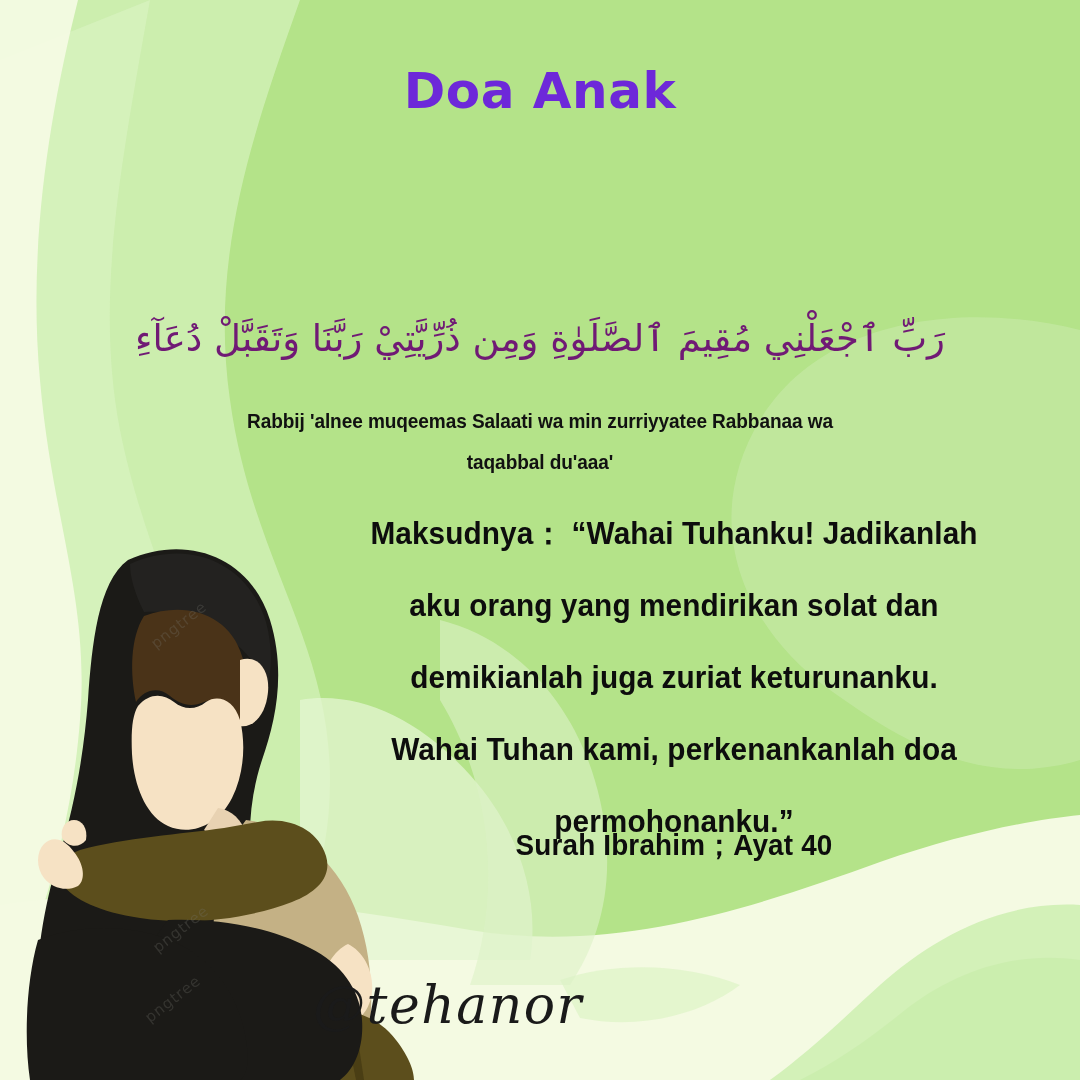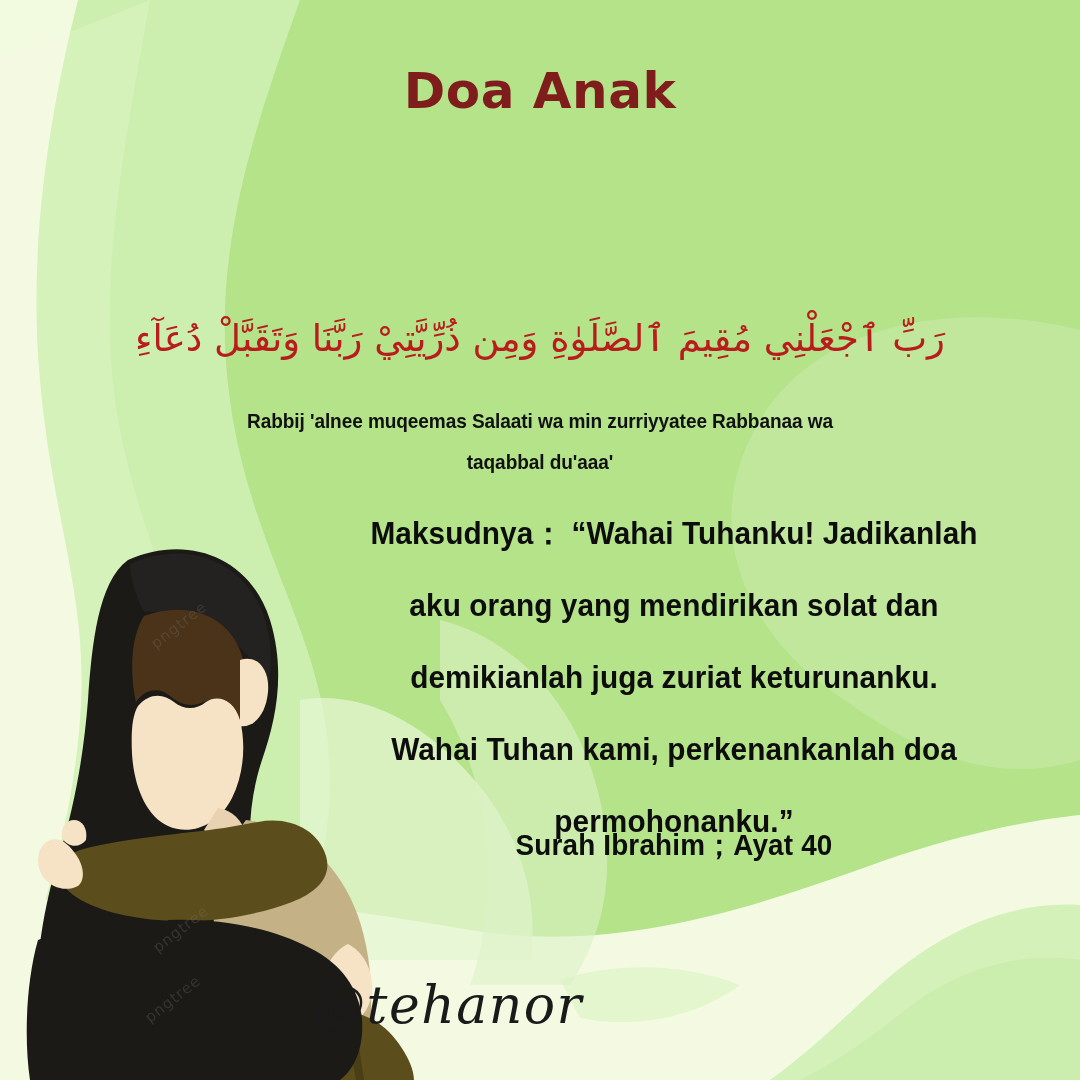--- a/index.html
+++ b/index.html
@@ -25,32 +25,32 @@
 
   .wm{
     position:absolute;color:rgba(120,120,110,.28);
     font-family:"DejaVu Sans", sans-serif;font-size:15px;
     letter-spacing:1px;pointer-events:none;user-select:none;
   }
 
   
   #title{
     position:absolute;top:62px;left:0;width:1080px;
-    text-align:center;color:#7f1d1d;
+    text-align:center;color:#6d28d9;
     font-family:"DejaVu Sans", sans-serif;
     font-weight:bold;font-size:52px;line-height:1.18;
     letter-spacing:.5px;
   }
   #title .line1{display:block;font-size:50px;}
   #title .line2{display:block;font-size:57px;}
 
   #arabic{
     position:absolute;top:312px;left:0;width:1080px;
     text-align:center;direction:rtl;
-    color:#b91c1c;font-size:37px;line-height:1.45;
+    color:#701a75;font-size:37px;line-height:1.45;
     font-family:"DejaVu Sans", sans-serif;
     padding:0 28px;box-sizing:border-box;
   }
 
   #translit{
     position:absolute;top:400px;left:0;width:1080px;
     text-align:center;color:#111;
     font-family:"Liberation Sans Narrow","Liberation Sans", sans-serif;
     font-weight:bold;font-size:20.5px;line-height:2.0;
     letter-spacing:-0.1px;

